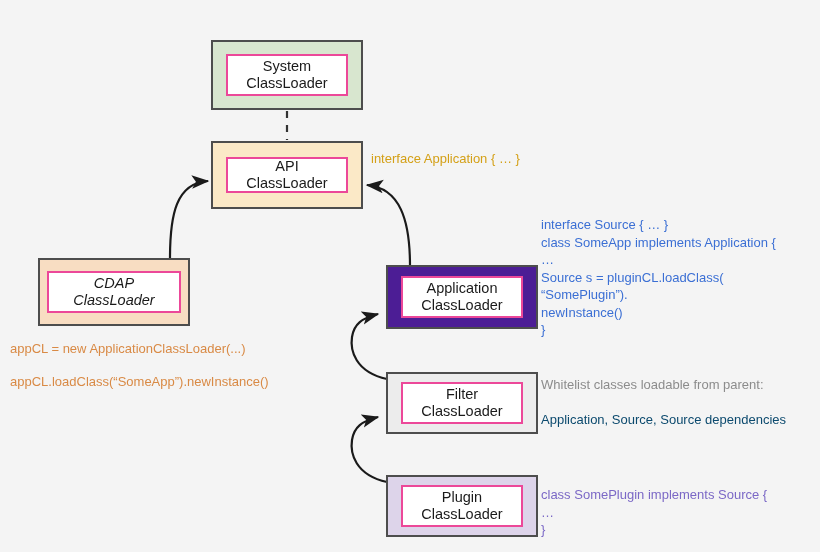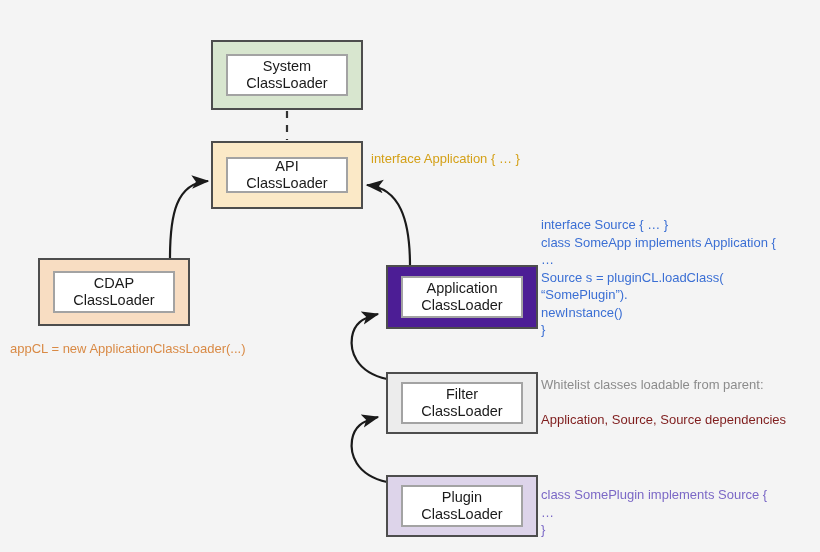--- a/index.html
+++ b/index.html
@@ -28,61 +28,61 @@
     position: absolute;
     box-sizing: border-box;
     border: 2px solid #4d4d4d;
     display: flex;
     align-items: center;
     justify-content: center;
   }
   .cl-inner {
     box-sizing: border-box;
     background: #ffffff;
-    border: 2px solid #a3a3a3;
+    border: 2px solid #ec4899;
     color: #1a1a1a;
     font-size: 14.5px;
     line-height: 17px;
     text-align: center;
     padding: 4px 10px;
     white-space: pre-line;
     display: flex;
     align-items: center;
     justify-content: center;
   }
   
   #box-system      { left: 211px; top: 40px;  width: 152px; height: 70px;  background: #d8e6cf; }
   #box-system .cl-inner   { width: 122px; height: 42px; }
 
   #box-api         { left: 211px; top: 141px; width: 152px; height: 68px;  background: #fbe9c7; }
   #box-api .cl-inner      { width: 122px; height: 36px; }
 
   #box-cdap        { left: 38px;  top: 258px; width: 152px; height: 68px;  background: #f8ddc2; }
-  #box-cdap .cl-inner     { width: 122px; height: 42px; }
+  #box-cdap .cl-inner     { width: 134px; height: 42px; font-style: italic; }
 
   #box-application { left: 386px; top: 265px; width: 152px; height: 64px;  background: #4c1d95; }
   #box-application .cl-inner { width: 122px; height: 42px; }
 
   #box-filter      { left: 386px; top: 372px; width: 152px; height: 62px;  background: #ececec; }
   #box-filter .cl-inner   { width: 122px; height: 42px; }
 
   #box-plugin      { left: 386px; top: 475px; width: 152px; height: 62px;  background: #ddd4ea; }
   #box-plugin .cl-inner   { width: 122px; height: 42px; }
 
   
   .note {
     position: absolute;
     font-size: 13px;
     line-height: 17.5px;
     white-space: pre-line;
   }
   #note-api-interface  { left: 371px; top: 150px; color: #d4a017; }
   #note-app-code       { left: 541px; top: 216px; color: #3b6fd4; }
   #note-filter-white   { left: 541px; top: 376px; color: #8c8c8c; }
-  #note-filter-white-2 { left: 541px; top: 411px; color: #7f1d1d; }
+  #note-filter-white-2 { left: 541px; top: 411px; color: #0c4a6e; }
   #note-plugin-code    { left: 541px; top: 486px; color: #7b68c6; }
   #note-cdap-line1     { left: 10px;  top: 340px; color: #d98a45; }
   #note-cdap-line2     { left: 10px;  top: 373px; color: #d98a45; }
 </style>
 </head>
 <body>
 
 <div id="canvas">
 
   <svg id="edges" viewBox="0 0 820 552" width="820" height="552">
@@ -148,14 +148,15 @@
   <div class="note" id="note-filter-white">Whitelist classes loadable from parent:</div>
 
   <div class="note" id="note-filter-white-2">Application, Source, Source dependencies</div>
 
   <div class="note" id="note-plugin-code">class SomePlugin implements Source {
     …
 }</div>
 
   <div class="note" id="note-cdap-line1">appCL = new ApplicationClassLoader(...)</div>
 
+  <div class="note" id="note-cdap-line2">appCL.loadClass(“SomeApp”).newInstance()</div>
 
 </div>
 
 </body></html>

